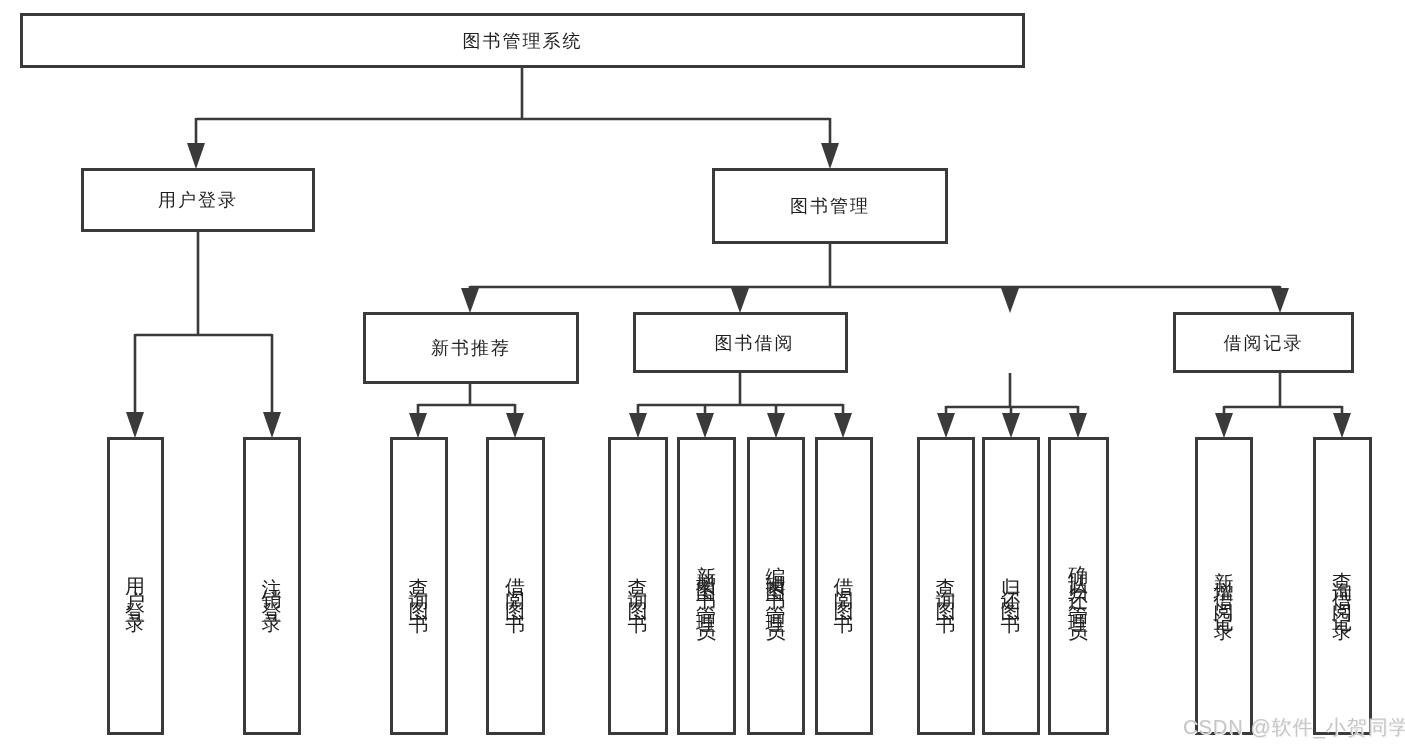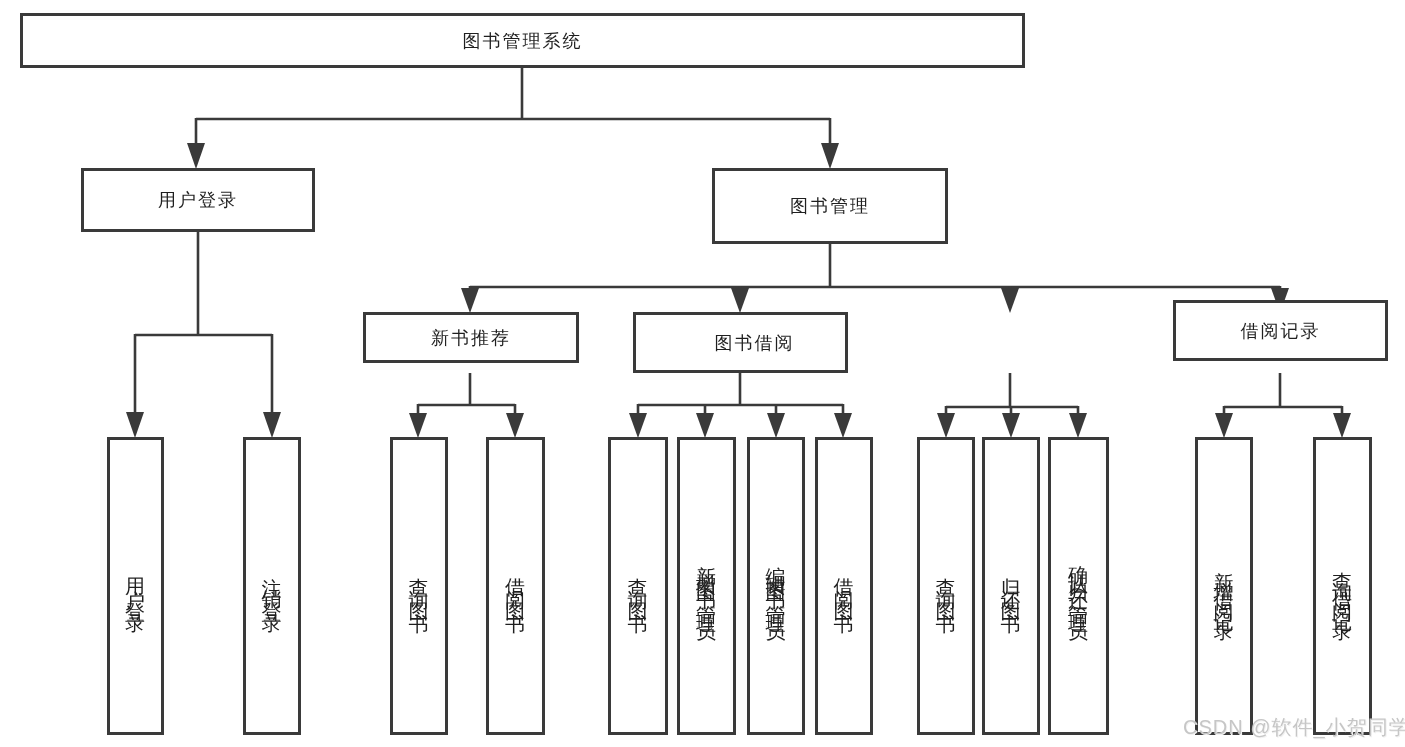--- a/index.html
+++ b/index.html
@@ -118,23 +118,23 @@
       <polygon points="1215,413 1233,413 1224,438"></polygon>
       <polygon points="1333,413 1351,413 1342,438"></polygon>
     </g>
   </svg>
 
   <div class="node h-node" style="left:20px;top:13px;width:1005px;height:55px;">图书管理系统</div>
 
   <div class="node h-node" style="left:81px;top:168px;width:234px;height:64px;">用户登录</div>
   <div class="node h-node" style="left:712px;top:168px;width:236px;height:76px;">图书管理</div>
 
-  <div class="node h-node" style="left:363px;top:312px;width:216px;height:51px;">新书推荐</div>
+  <div class="node h-node" style="left:363px;top:312px;width:216px;height:72px;">新书推荐</div>
   <div class="node h-node" style="left:633px;top:312px;width:215px;height:61px;padding-left:28px;">图书借阅</div>
-  <div class="node h-node" style="left:1173px;top:300px;width:215px;height:61px;">借阅记录</div>
+  <div class="node h-node" style="left:1173px;top:312px;width:181px;height:61px;">借阅记录</div>
 
   <div class="node leaf" style="left:107px;width:57px;">用户登录</div>
   <div class="node leaf" style="left:243px;width:58px;">注销登录</div>
 
   <div class="node leaf" style="left:390px;width:58px;">查询图书</div>
   <div class="node leaf" style="left:486px;width:59px;">借阅图书</div>
 
   <div class="node leaf" style="left:608px;width:60px;">查询图书</div>
   <div class="node leaf" style="left:677px;width:59px;letter-spacing:8px;">新增图书（管理员）</div>
   <div class="node leaf" style="left:747px;width:58px;letter-spacing:8px;">编辑图书（管理员）</div>

